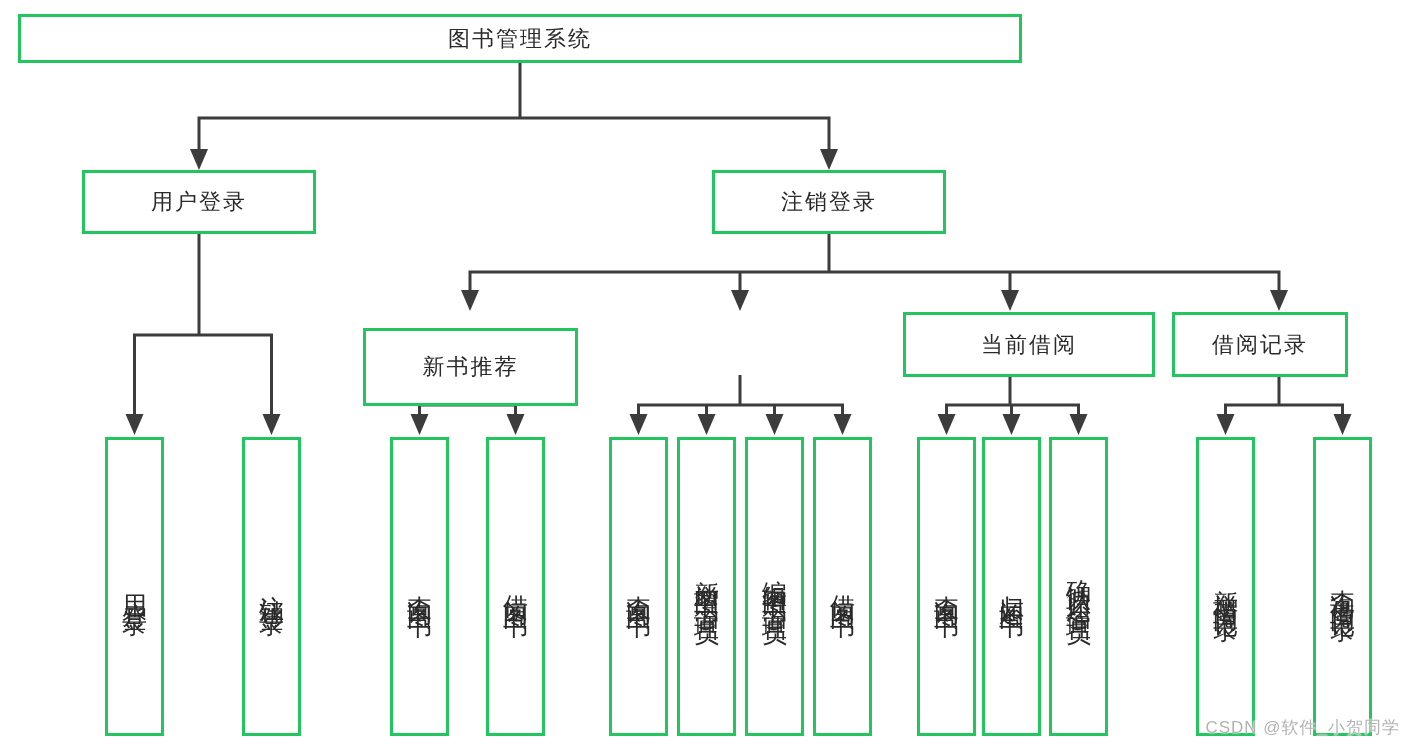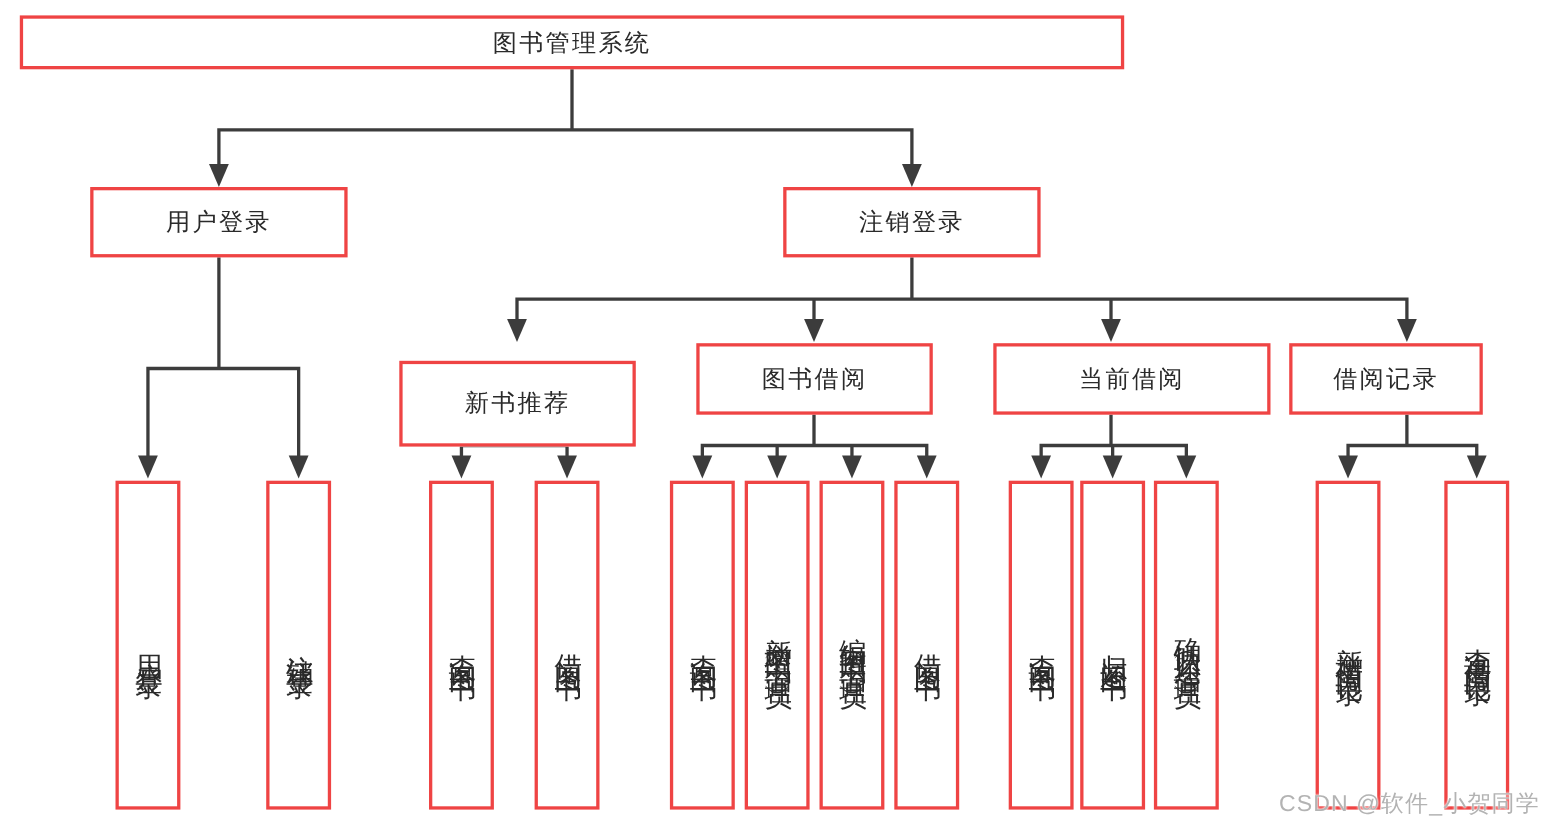--- a/index.html
+++ b/index.html
@@ -2,31 +2,31 @@
 <html><head>
 <meta charset="utf-8">
 <style>
   html,body{margin:0;padding:0;background:#ffffff;}
   .stage{
     position:relative;width:1405px;height:747px;background:#ffffff;overflow:hidden;
     font-family:"Liberation Sans","DejaVu Sans",sans-serif;
   }
   .wires{position:absolute;left:0;top:0;}
   .hbox,.vbox{
-    position:absolute;box-sizing:border-box;border:3px solid #ef4444;background:#ffffff;
+    position:absolute;box-sizing:border-box;border:3px solid #22c55e;background:#ffffff;
     display:flex;align-items:center;justify-content:center;color:#2a2a2a;
   }
   .hbox{font-size:22px;letter-spacing:2px;white-space:nowrap;}
   .vbox{top:437px;width:59px;height:299px;font-size:25px;}
   .vbox span{
     writing-mode:vertical-rl;text-orientation:mixed;
     letter-spacing:6px;line-height:1;
   }
   .watermark{
-    position:absolute;right:5px;top:716px;font-size:21px;color:#b3b3b3;
+    position:absolute;right:5px;top:716px;font-size:17px;color:#b3b3b3;
     white-space:nowrap;letter-spacing:1px;
     text-shadow:0 0 2px #ffffff,0 0 2px #ffffff;
   }
 </style>
 </head>
 <body>
 
 <div class="stage">
 
   <svg class="wires" width="1405" height="747" viewBox="0 0 1405 747">
@@ -68,23 +68,20 @@
 
   <div class="hbox" style="left:82px;top:170px;width:234px;height:64px">
     <span>用户登录</span>
   </div>
   <div class="hbox" style="left:712px;top:170px;width:234px;height:64px">
     <span>注销登录</span>
   </div>
 
   <div class="hbox" style="left:363px;top:328px;width:215px;height:78px">
     <span>新书推荐</span>
-  </div>
-  <div class="hbox" style="left:633px;top:312px;width:215px;height:65px">
-    <span>图书借阅</span>
   </div>
   <div class="hbox" style="left:903px;top:312px;width:252px;height:65px">
     <span>当前借阅</span>
   </div>
   <div class="hbox" style="left:1172px;top:312px;width:176px;height:65px">
     <span>借阅记录</span>
   </div>
 
   <div class="vbox" style="left:105px">
     <span>用户登录</span>

